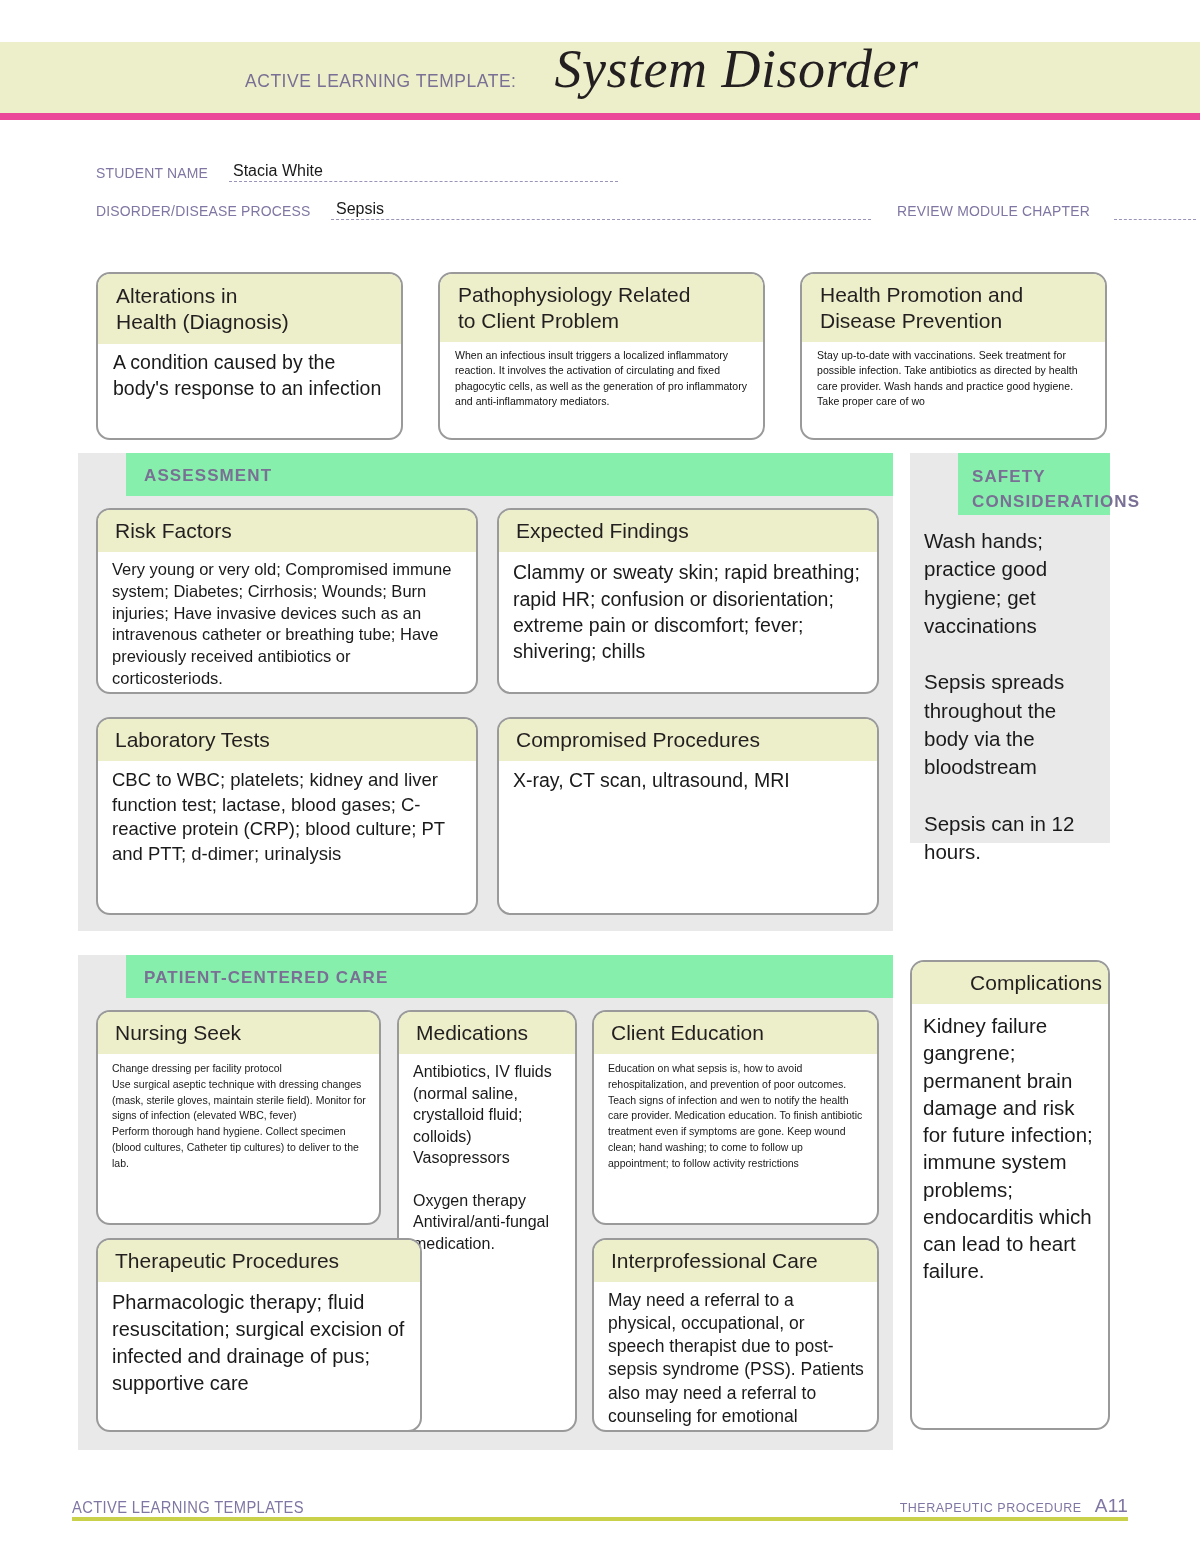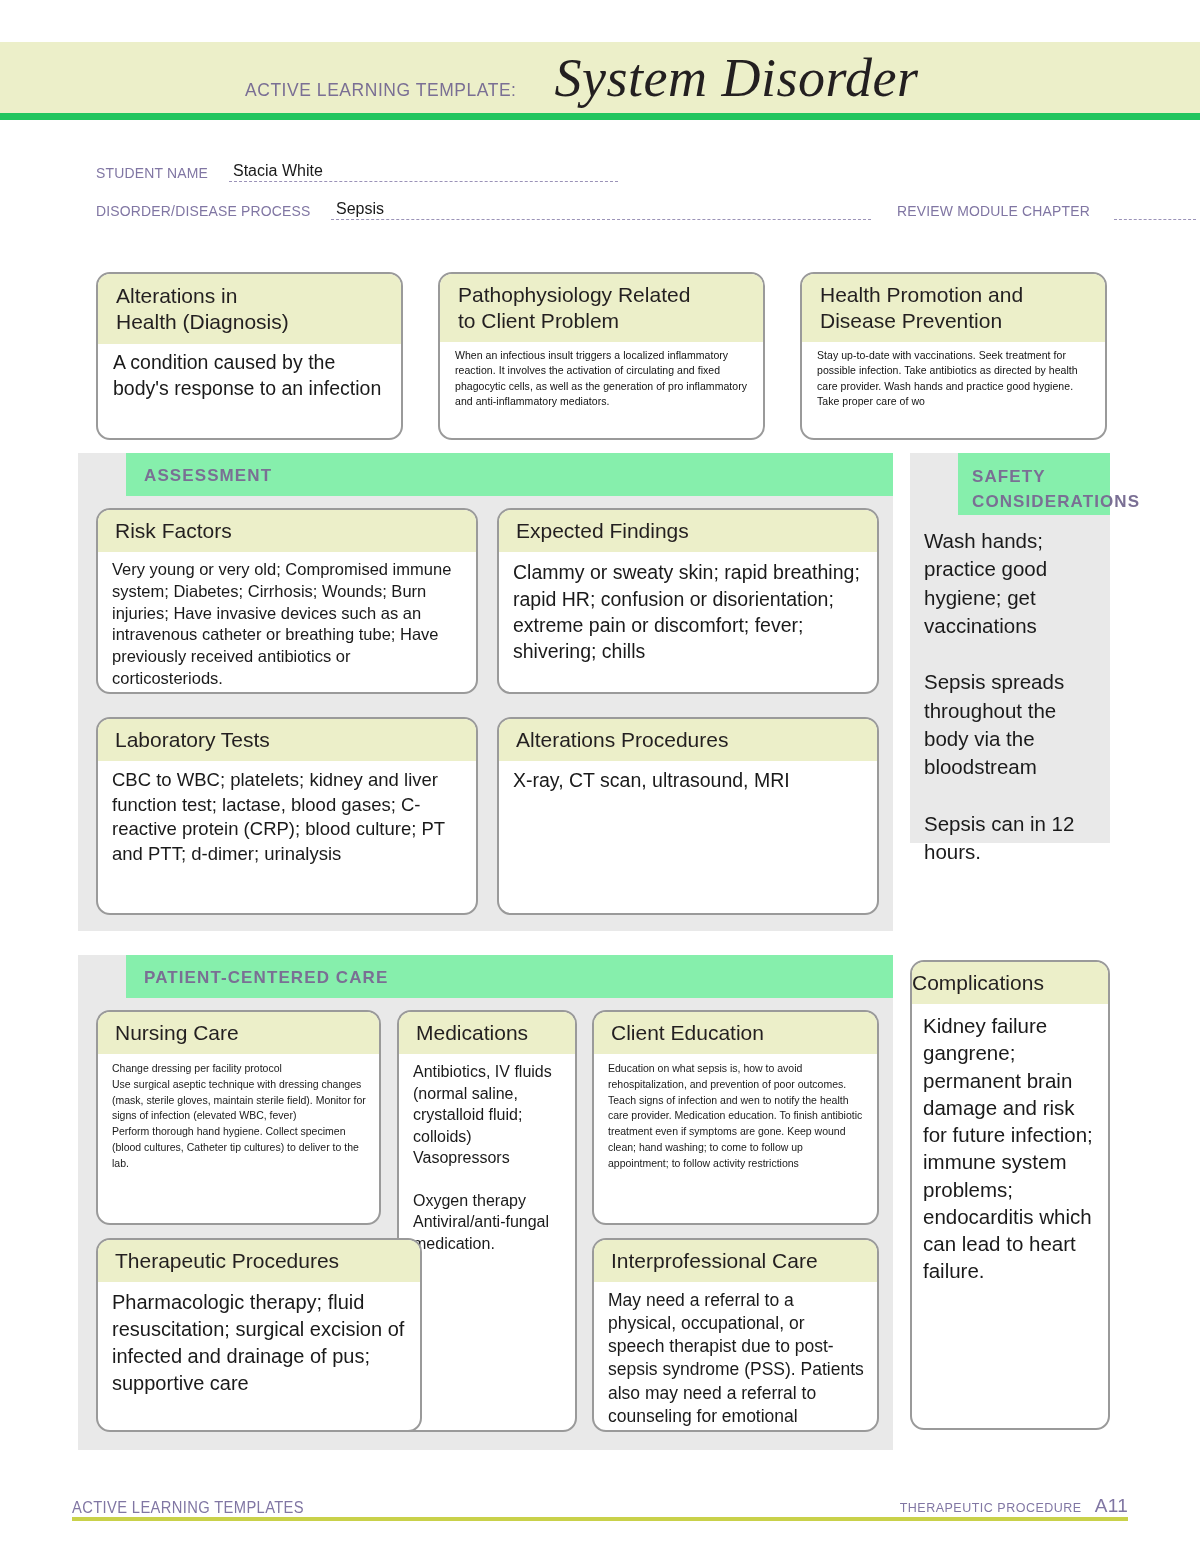--- a/index.html
+++ b/index.html
@@ -13,23 +13,22 @@
     position: relative;
     overflow: hidden;
   }
 
   
   .banner {
     position: absolute;
     left: 0; top: 42px;
     width: 1200px; height: 78px;
     background: #ecefc9;
-    border-bottom: 7px solid #22c55e;
+    border-bottom: 7px solid #ec4899;
     display: flex;
-    align-items: center;
     justify-content: center;
   }
   .banner-inner {
     display: flex;
     align-items: baseline;
     gap: 14px;
     transform: translateX(-18px);
   }
   .banner-kicker {
     font-family: "Liberation Sans Narrow", "Liberation Sans", sans-serif;
@@ -224,21 +223,21 @@
   #card-client .body  { font-family: "Liberation Sans Narrow", "Liberation Sans", sans-serif; font-size: 10.5px; line-height: 1.5; }
   #card-meds .body    { font-size: 16px; line-height: 1.34; white-space: pre-line; }
   #card-therap .body  { font-size: 20px; line-height: 1.35; }
   #card-interpro .body{ font-size: 17.5px; line-height: 1.32; }
 
   
   #card-complications {
     left: 910px; top: 960px;
     width: 200px; height: 470px;
   }
-  #card-complications > .hdr { text-align: left; padding-left: 0; padding-right: 0; }
+  #card-complications > .hdr { text-align: right; padding-left: 0; padding-right: 6px; }
   #card-complications > .body { font-size: 20.5px; line-height: 1.33; padding: 8px 9px 0 11px; }
 
   
   .footer {
     position: absolute;
     left: 72px; bottom: 32px;
     width: 1056px;
     border-bottom: 4px solid #c9d14a;
     display: flex;
     align-items: flex-end;
@@ -336,42 +335,42 @@
   <div class="hdr">Expected Findings</div>
   <div class="body">Clammy or sweaty skin; rapid breathing; rapid HR; confusion or disorientation; extreme pain or discomfort; fever; shivering; chills</div>
 </div>
 
 <div class="card" id="card-lab">
   <div class="hdr">Laboratory Tests</div>
   <div class="body">CBC to WBC; platelets; kidney and liver function test; lactase, blood gases; C-reactive protein (CRP); blood culture; PT and PTT; d-dimer; urinalysis</div>
 </div>
 
 <div class="card" id="card-diag">
-  <div class="hdr">Alterations Procedures</div>
+  <div class="hdr">Compromised Procedures</div>
   <div class="body">X-ray, CT scan, ultrasound, MRI</div>
 </div>
 
 <div id="sec-safety">
   <div class="section-hdr">
     <div>SAFETY</div>
     <div>CONSIDERATIONS</div>
   </div>
   <div class="safety-body">Wash hands; practice good hygiene; get vaccinations
 
 Sepsis spreads throughout the body via the bloodstream
 
 Sepsis can in 12 hours.</div>
 </div>
 
 <div class="section" id="sec-pcc">
   <div class="section-hdr">PATIENT-CENTERED CARE</div>
 </div>
 
 <div class="card" id="card-nursing">
-  <div class="hdr">Nursing Care</div>
+  <div class="hdr">Nursing Seek</div>
   <div class="body">Change dressing per facility protocol
 Use surgical aseptic technique with dressing changes (mask, sterile gloves, maintain sterile field). Monitor for signs of infection (elevated WBC, fever)
 Perform thorough hand hygiene. Collect specimen (blood cultures, Catheter tip cultures) to deliver to the lab.</div>
 </div>
 
 <div class="card" id="card-meds">
   <div class="hdr">Medications</div>
   <div class="body">Antibiotics, IV fluids (normal saline, crystalloid fluid; colloids) Vasopressors
 
 Oxygen therapy Antiviral/anti-fungal medication.</div>

